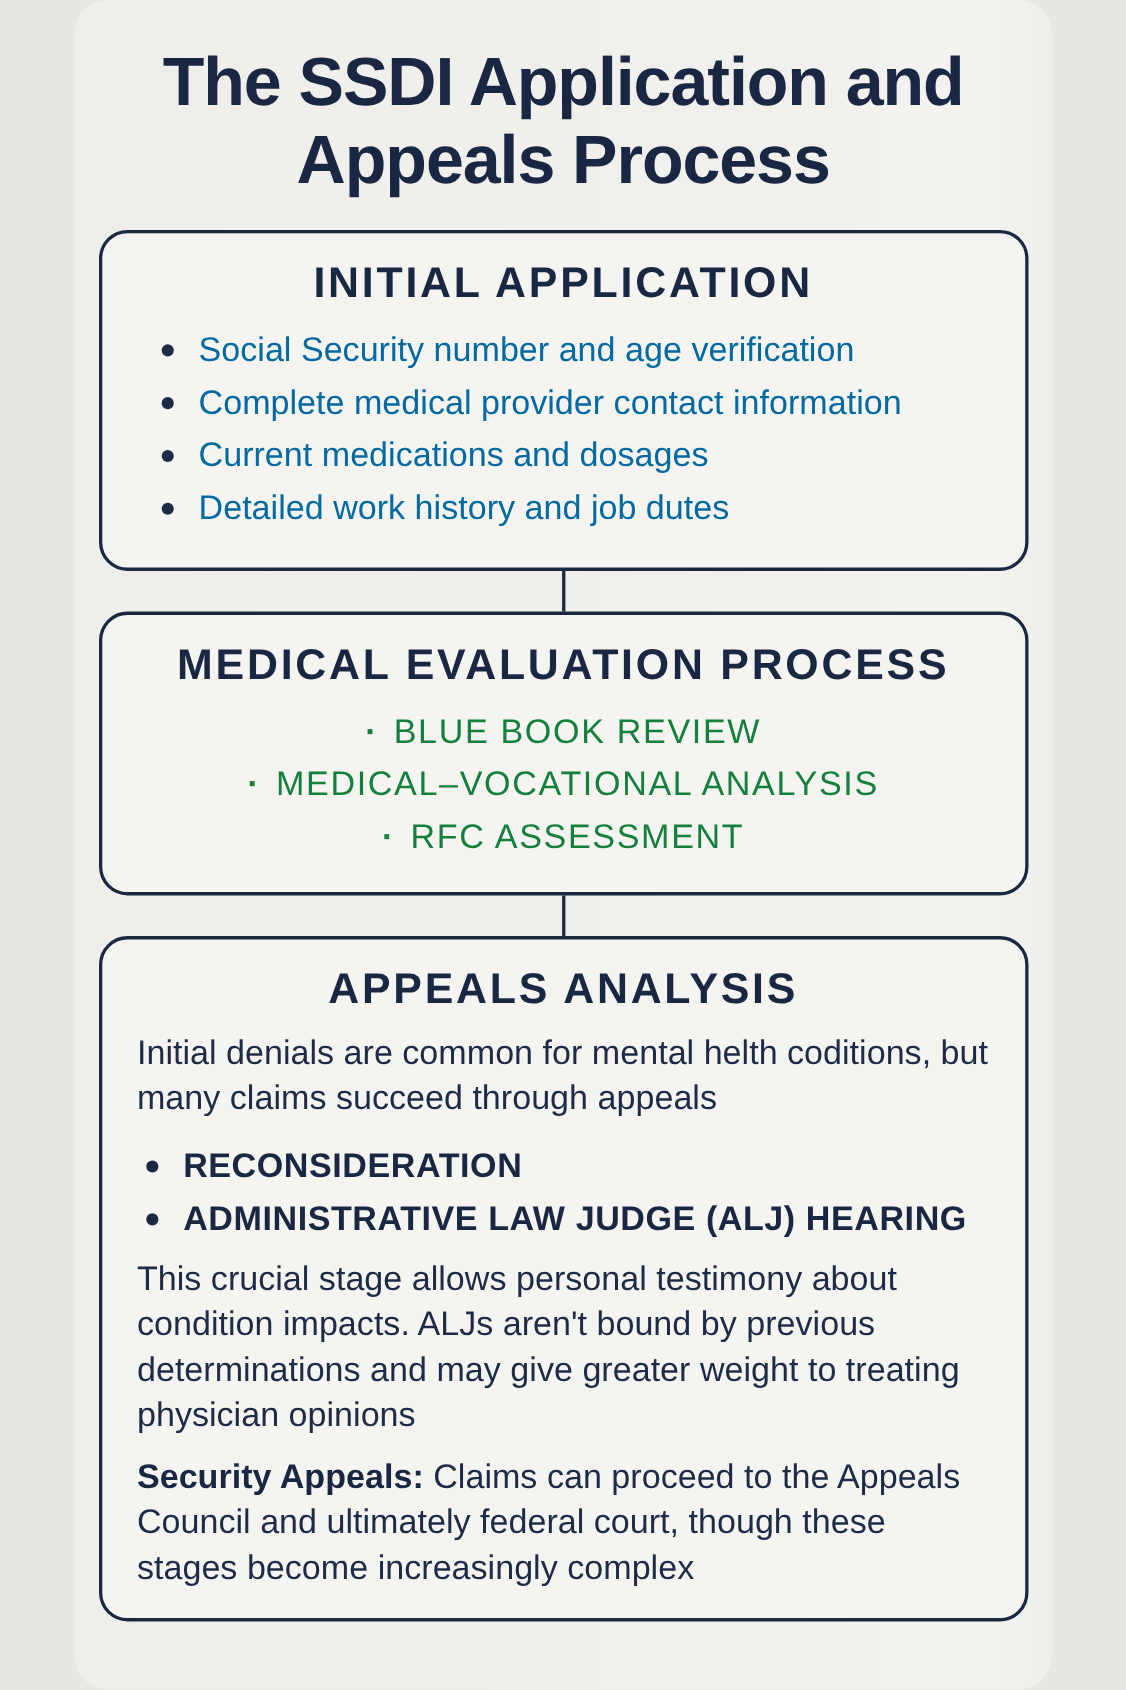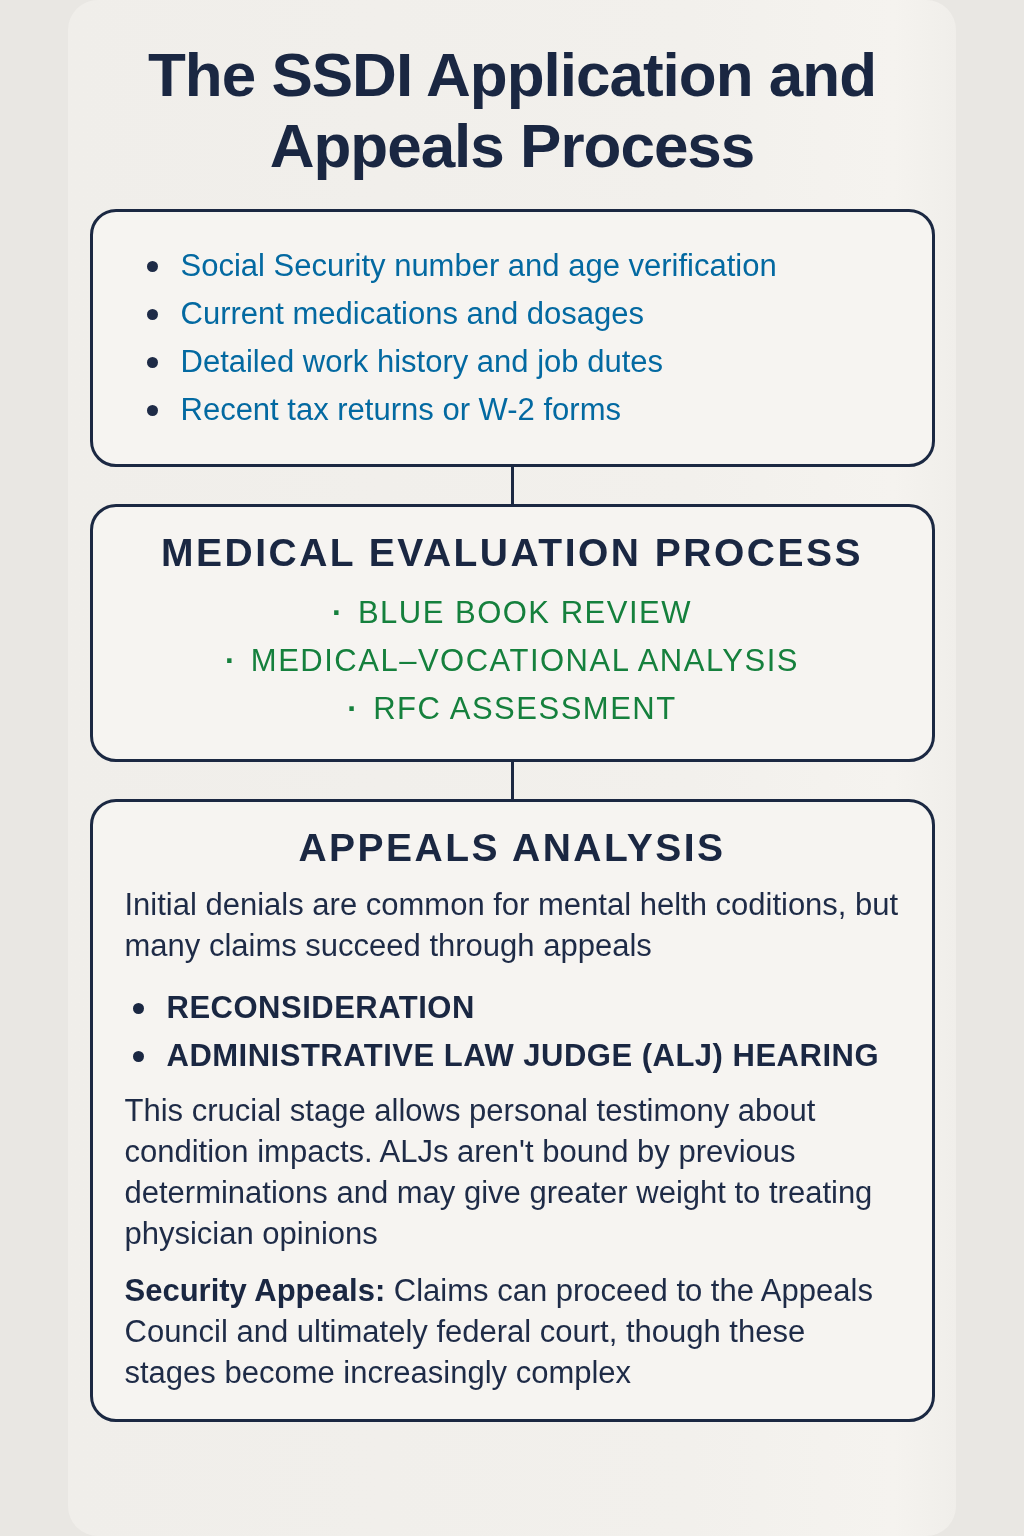--- a/index.html
+++ b/index.html
@@ -117,25 +117,26 @@
 </head>
 <body>
 
 <div class="page">
 
   <h1 class="title">The SSDI Application and Appeals Process</h1>
 
   <div class="flow">
 
     <section class="box">
+      <h2 class="box-heading">INITIAL APPLICATION</h2>
       <ul class="bullet-list">
         <li>Social Security number and age verification</li>
+        <li>Complete medical provider contact information</li>
         <li>Current medications and dosages</li>
         <li>Detailed work history and job dutes</li>
-        <li>Recent tax returns or W-2 forms</li>
       </ul>
     </section>
 
     <div class="connector"></div>
 
     <section class="box">
       <h2 class="box-heading">MEDICAL EVALUATION PROCESS</h2>
       <ul class="center-items">
         <li>BLUE BOOK REVIEW</li>
         <li>MEDICAL–VOCATIONAL ANALYSIS</li>

